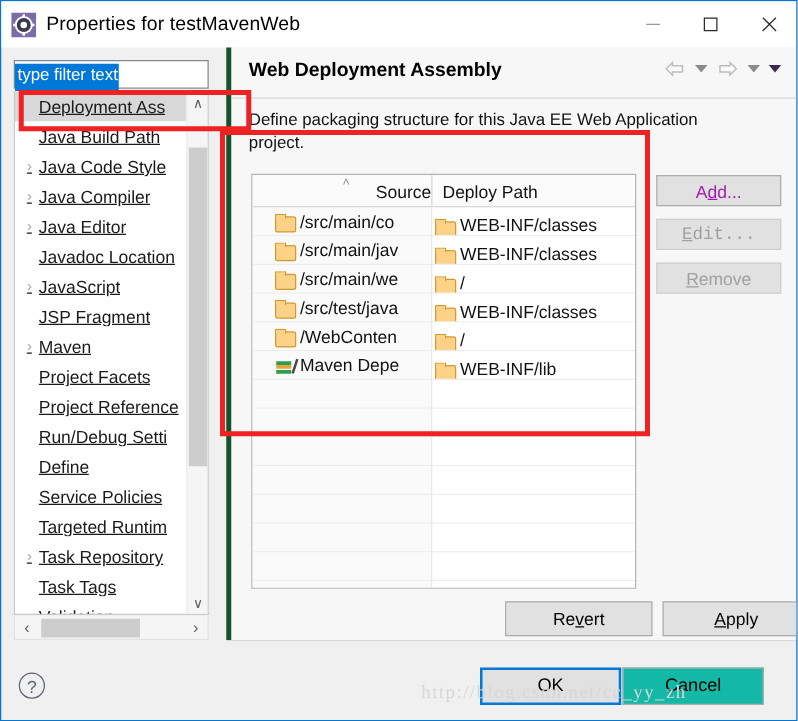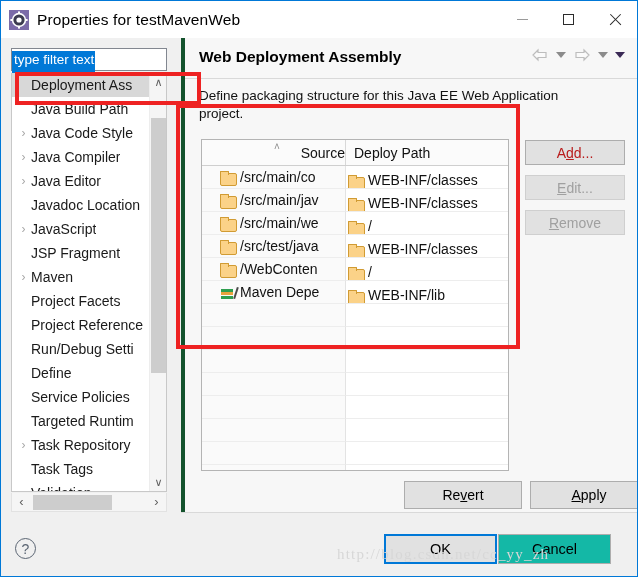--- a/index.html
+++ b/index.html
@@ -70,21 +70,21 @@
     position: absolute; left: 10px; top: 72px;
     width: 156px; height: 419px;
     background: #fff;
     border: 1px solid #c8c8c8;
     border-top: none;
     overflow: hidden;
   }
   .tree-row {
     height: 24px; display: flex; align-items: center;
     padding-left: 4px; white-space: nowrap;
-    font-size: 14px; color: #1a1a1a;
+    font-size: 14px; color: #1a1a1a; text-decoration: underline;
   }
   .tree-row.selected { background: #d8d8d8; }
   .twisty {
     width: 15px; flex: none; text-align: center;
     color: #a8a8a8; font-size: 12px; line-height: 1;
   }
   .tree-label { overflow: hidden; }
   
   #tree-vscroll {
     position: absolute; right: 0; top: 0; width: 17px; height: 100%;
@@ -222,25 +222,25 @@
   }
 
   
   .sidebtn {
     position: absolute; left: 340px;
     width: 100px; height: 25px;
     background: #e1e1e1;
     border: 1px solid #adadad;
     font-size: 14px;
     display: flex; align-items: center; justify-content: center;
-    color: #b91c1c;
+    color: #a21caf;
   }
   .sidebtn.disabled { color: #a0a0a0; border-color: #cfcfcf; background: #e1e1e1; }
   #btn-add { top: 102px; }
-  #btn-edit { top: 137px; }
+  #btn-edit { top: 137px; font-family: Liberation Mono, monospace; }
   #btn-remove { top: 172px; }
 
   .mn { text-decoration: underline; }
 
   
   .ra-btn {
     position: absolute; width: 118px; height: 28px;
     background: #e1e1e1; border: 1px solid #adadad;
     font-size: 14px; display: flex; align-items: center; justify-content: center;
   }

